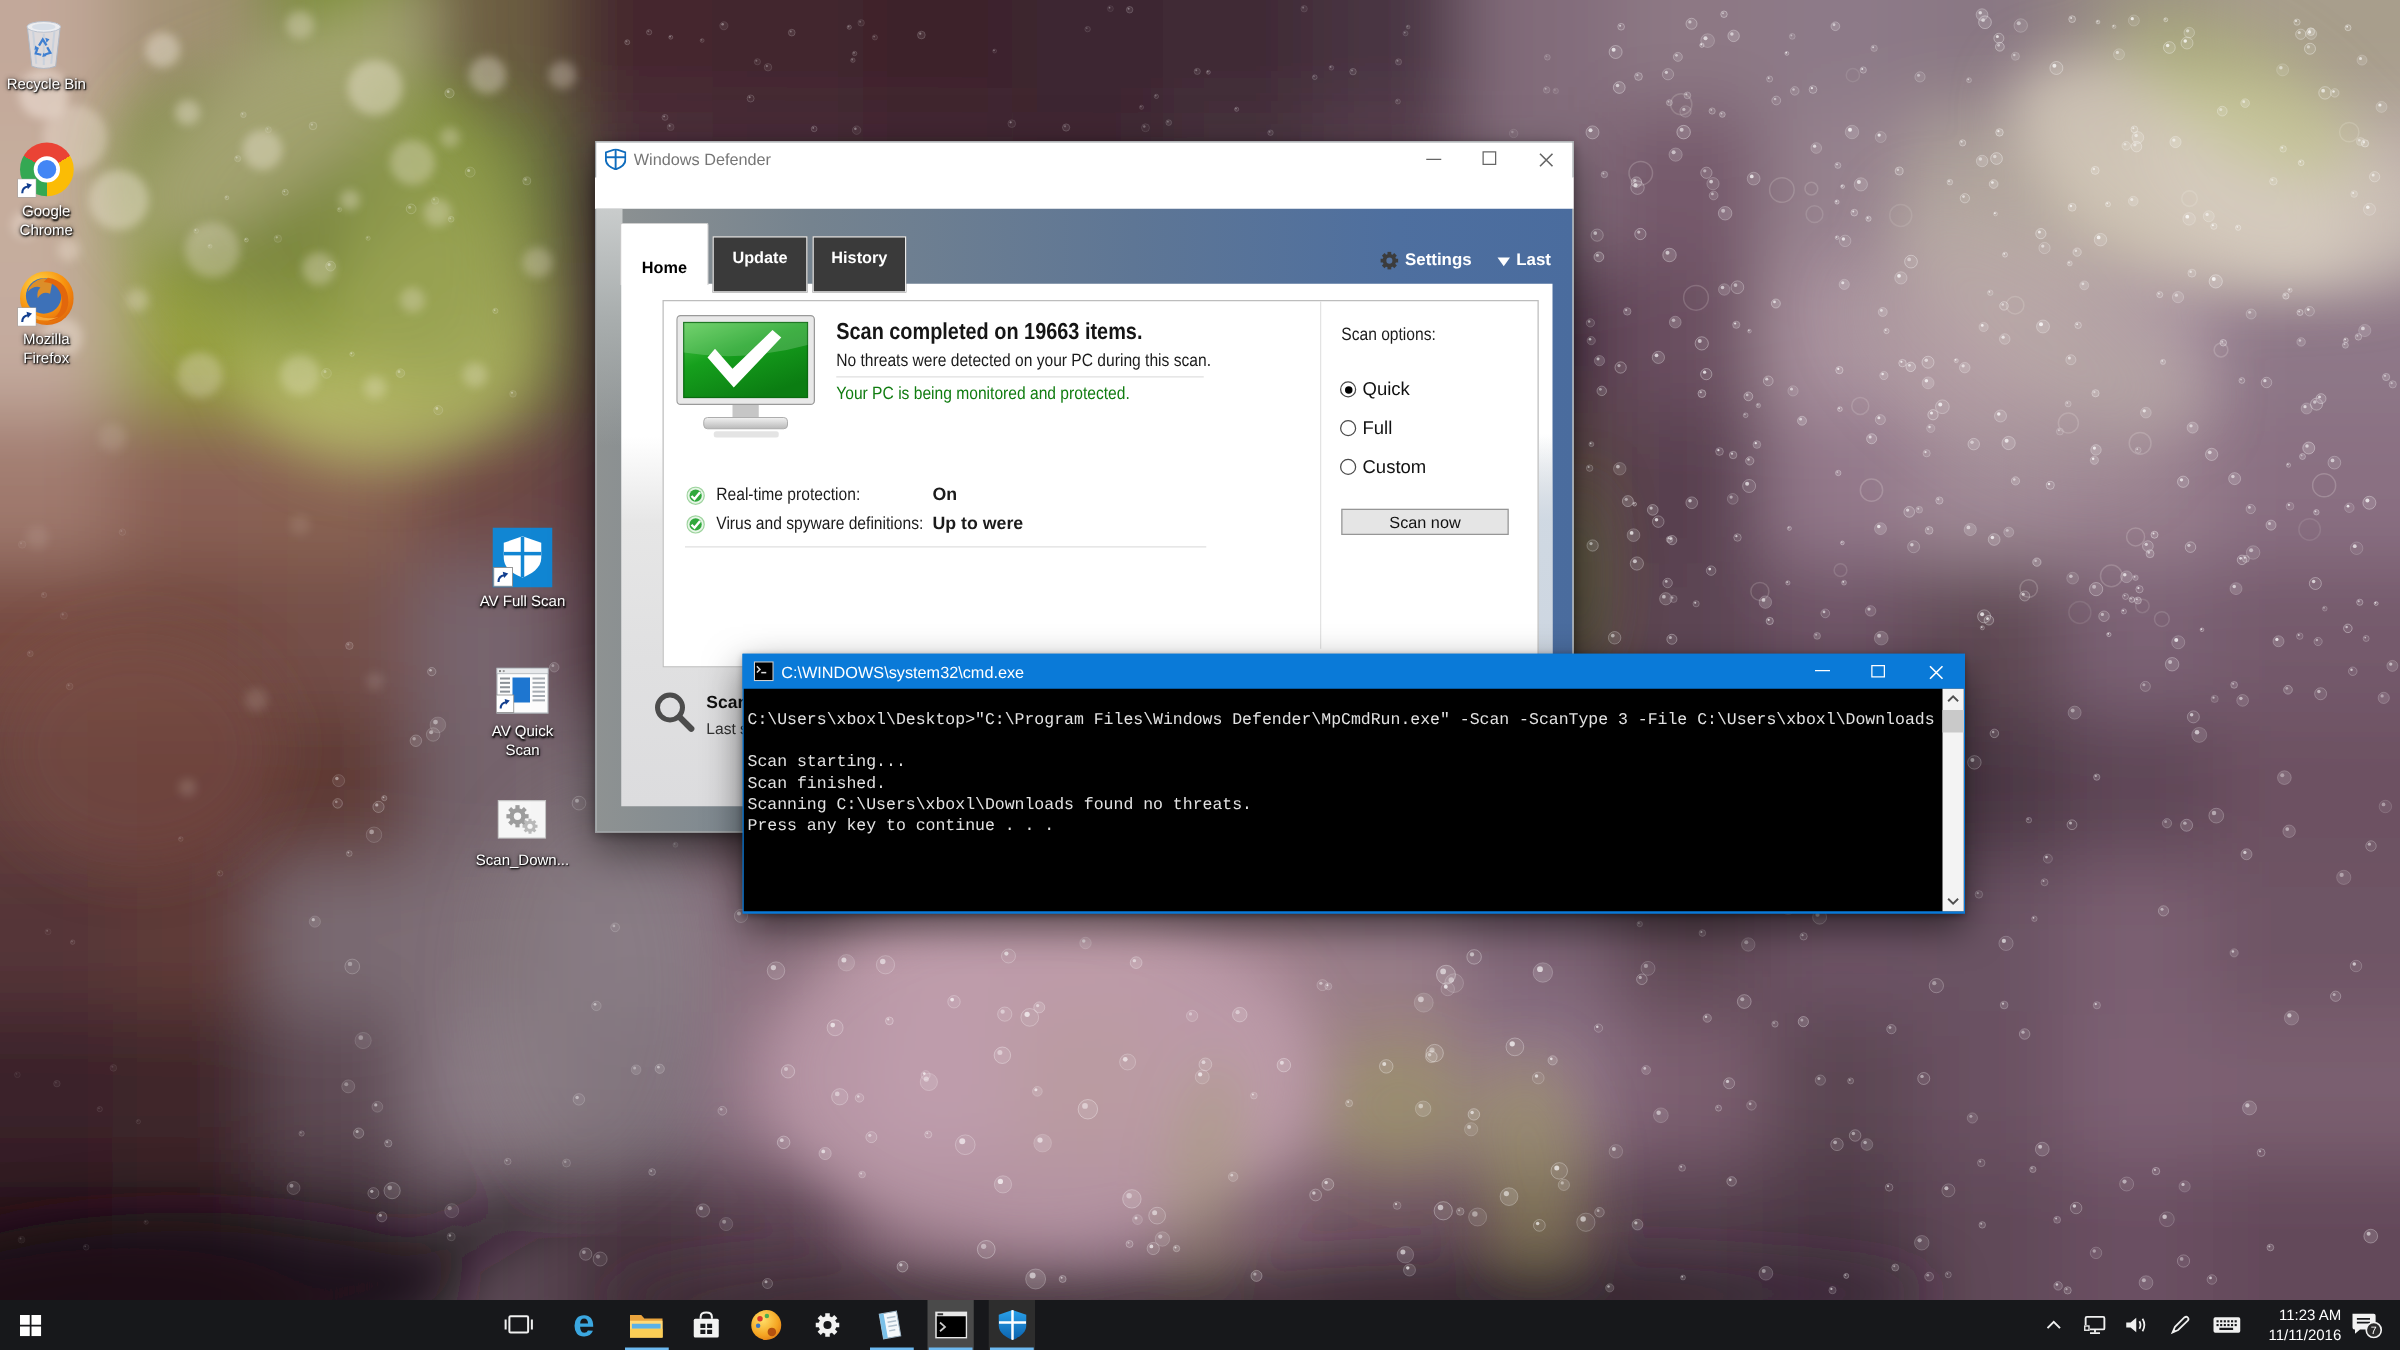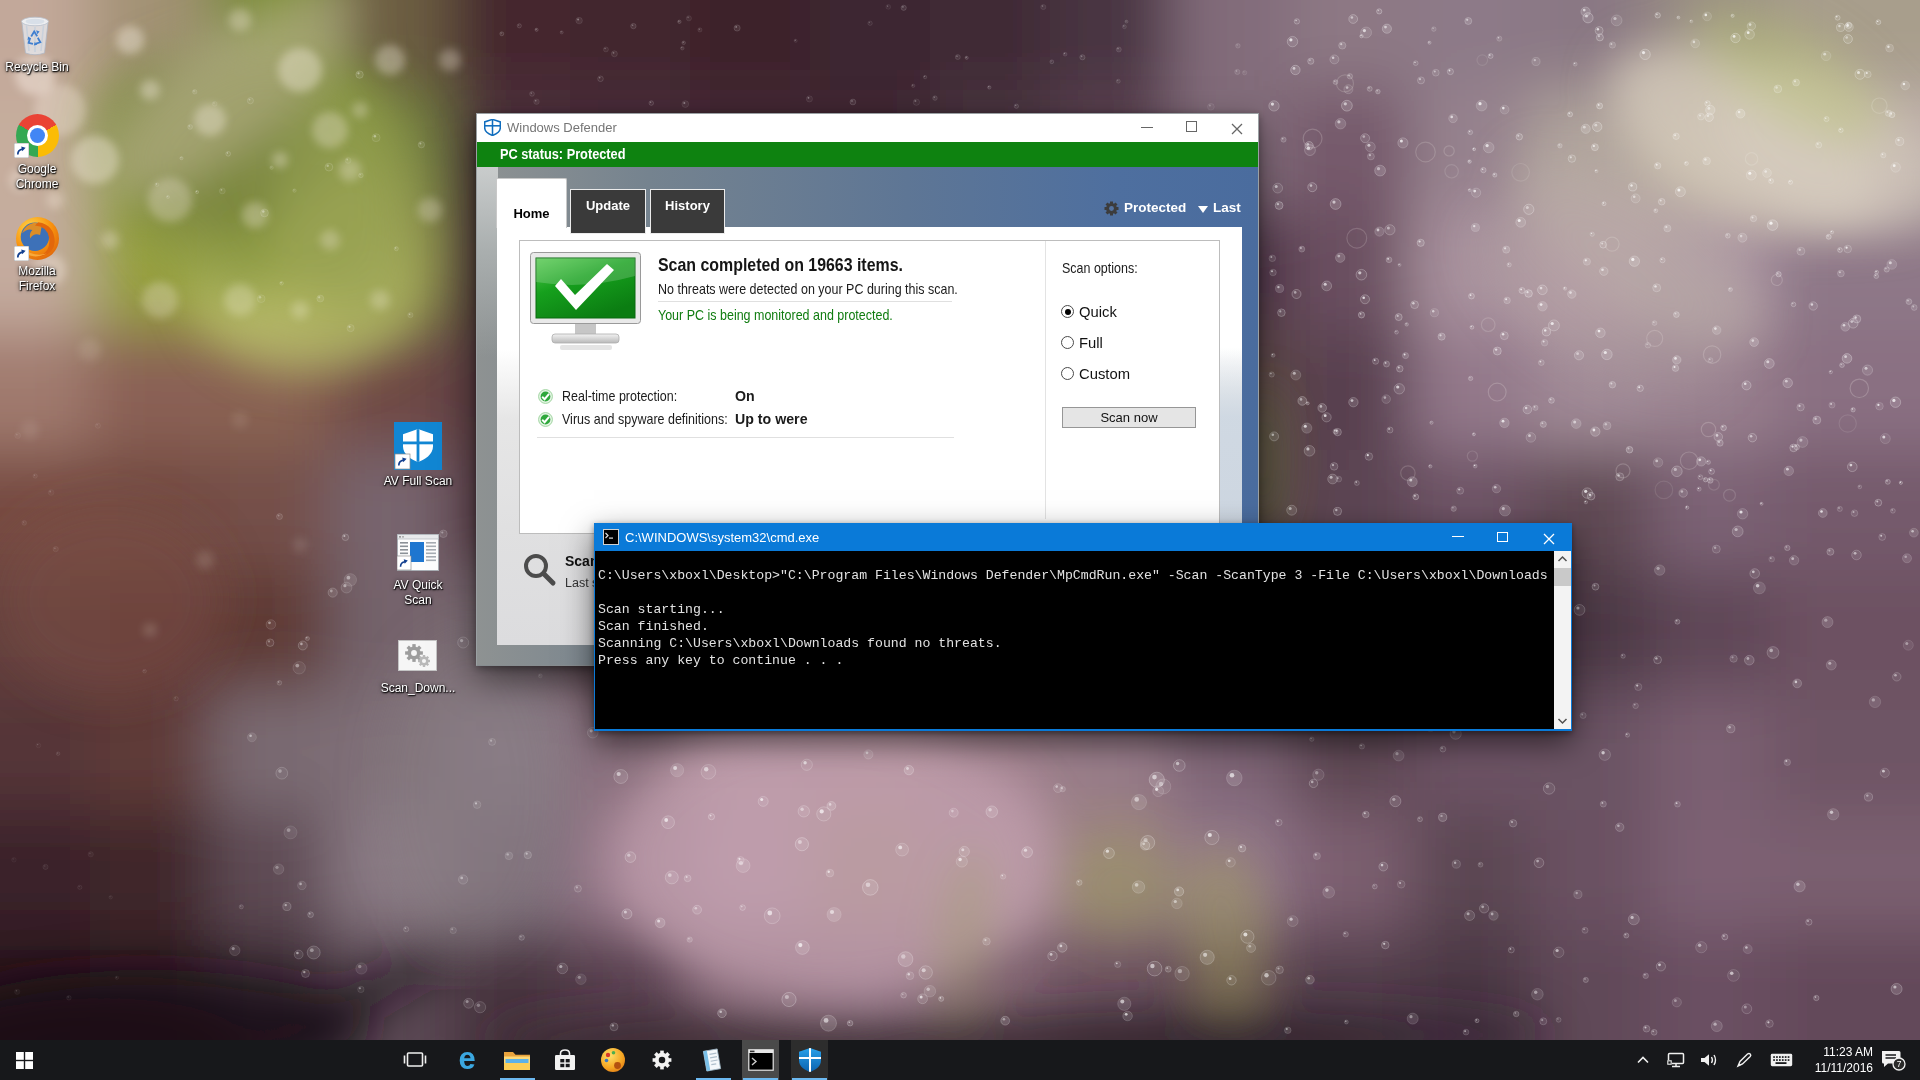--- a/index.html
+++ b/index.html
@@ -24,21 +24,21 @@
 #def .ltlight{position:absolute;left:0;top:0;width:21px;height:190px;
  background:linear-gradient(#c9cccc 0,#a9aeae 45%,rgba(139,146,148,0) 100%)}
 #def .content{position:absolute;left:20px;top:60px;width:745px;height:418px;
  background:linear-gradient(#ffffff 0,#ffffff 122px,#e6e6e6 192px,#e0e0e1 300px,#dcdcde 100%)}
 #def .tab{position:absolute;font-weight:bold;font-size:13px;text-align:center}
 #def .tab.on{left:19px;top:11px;width:71px;height:50px;background:#fff;color:#000;
  border:1px solid #c8c8c8;border-bottom:none;border-radius:2px 2px 0 0;line-height:70px;z-index:3}
 #def .tab.off{top:22px;height:45px;background:#3a3a3a;color:#fff;border:1px solid #ebebeb;
  line-height:31px;z-index:3}
 #def .setrow{position:absolute;top:33px;color:#fff;font-weight:bold;font-size:13.5px;z-index:3}
-#def .panel{position:absolute;left:42px;top:73px;width:701px;height:294px;background:#fff;
+#def .panel{position:absolute;left:53px;top:73px;width:701px;height:294px;background:#fff;
  border:1px solid #bdbdbd}
 #def .vdiv{position:absolute;left:525px;top:0;width:1px;height:278px;background:#e3e3e3}
 #def h1{font-size:18.5px;font-weight:bold;color:#151515}
 .sx{display:inline-block;transform:scaleX(.88);transform-origin:0 50%;white-space:nowrap}
 .sx86{display:inline-block;transform:scaleX(.86);transform-origin:0 50%;white-space:nowrap}
 #def .b15{font-size:14.2px;color:#1b1b1b}
 #def .green15{font-size:14.2px;color:#107c10}
 #def .hr{position:absolute;height:1px;background:#e0e0e0}
 #def .rowlab{position:absolute;font-size:14.2px;color:#1b1b1b}
 #def .rowval{position:absolute;font-size:14.2px;font-weight:bold;color:#1b1b1b}
@@ -1770,23 +1770,20 @@
           </g>
           <path d="M7.82 0 L15.64 2.5839999999999996 V8.398 C15.64 12.597 11.2608 14.857999999999999 7.82 16.15 C4.379200000000001 14.857999999999999 0 12.597 0 8.398 V2.5839999999999996 Z" fill="none" stroke="#0f6cbd" stroke-width="1.53"></path>
         </g>
       </svg></div>
     <div class="ttext">Windows Defender</div>
     <div class="abs" style="left:665px;top:13.5px;width:12px;height:1.4px;background:#666"></div>
     <div class="abs" style="left:710px;top:8px;width:11px;height:11px;border:1.2px solid #666"></div>
     <div class="abs" style="left:755px;top:8px"><svg width="12" height="12" viewBox="0 0 12 12">
         <path d="M1 1 L11 11 M11 1 L1 11" stroke="#666" stroke-width="1.3"></path>
       </svg></div>
-    <div class="greenbar">
-      <span class="gtext"><span class="sx">PC status: Protected</span></span>
-    </div>
     <div class="client">
       <div class="ltlight"></div>
       <div class="content">
         <div style="position:absolute;left:721px;top:120px;width:24px;height:298px;background:linear-gradient(rgba(205,215,226,0) 0,rgba(205,215,226,.9) 70px,#ccd5e0 100%)"></div>
       </div>
       <div class="tab on">Home</div>
       <div class="tab off" style="left:93px;width:76px">Update</div>
       <div class="tab off" style="left:173px;width:75px">History</div>
       <div class="abs" style="left:625px;top:32px;z-index:3"><svg width="19" height="19" viewBox="0 0 19 19">
           <g transform="translate(9.5,9.5)">
@@ -1795,21 +1792,21 @@
             <rect x="-1.5" y="-7.0" width="3.0" height="4.6" fill="#3c3c3c" transform="rotate(45.0)"></rect>
             <rect x="-1.5" y="-7.0" width="3.0" height="4.6" fill="#3c3c3c" transform="rotate(90.0)"></rect>
             <rect x="-1.5" y="-7.0" width="3.0" height="4.6" fill="#3c3c3c" transform="rotate(135.0)"></rect>
             <rect x="-1.5" y="-7.0" width="3.0" height="4.6" fill="#3c3c3c" transform="rotate(180.0)"></rect>
             <rect x="-1.5" y="-7.0" width="3.0" height="4.6" fill="#3c3c3c" transform="rotate(225.0)"></rect>
             <rect x="-1.5" y="-7.0" width="3.0" height="4.6" fill="#3c3c3c" transform="rotate(270.0)"></rect>
             <rect x="-1.5" y="-7.0" width="3.0" height="4.6" fill="#3c3c3c" transform="rotate(315.0)"></rect>
             <circle r="2.43" fill="#54729e"></circle>
           </g>
         </svg></div>
-      <div class="setrow" style="left:647px">Protected</div>
+      <div class="setrow" style="left:647px">Settings</div>
       <div class="abs" style="left:721px;top:39px;z-index:3;width:0;height:0;border-left:5.5px solid transparent;border-right:5.5px solid transparent;border-top:7px solid #fff"></div>
       <div class="setrow" style="left:736px">Last</div>
       <div class="panel">
         <div class="vdiv"></div>
         <div class="abs" style="left:10px;top:11px"><svg width="112" height="100" viewBox="0 0 112 100">
 <defs>
 <linearGradient id="scr" x1="0" y1="0" x2="0.6" y2="1">
  <stop offset="0" stop-color="#55c94f"></stop>
                 <stop offset="0.45" stop-color="#16a01d"></stop>
                 <stop offset="1" stop-color="#0b7d12"></stop>

